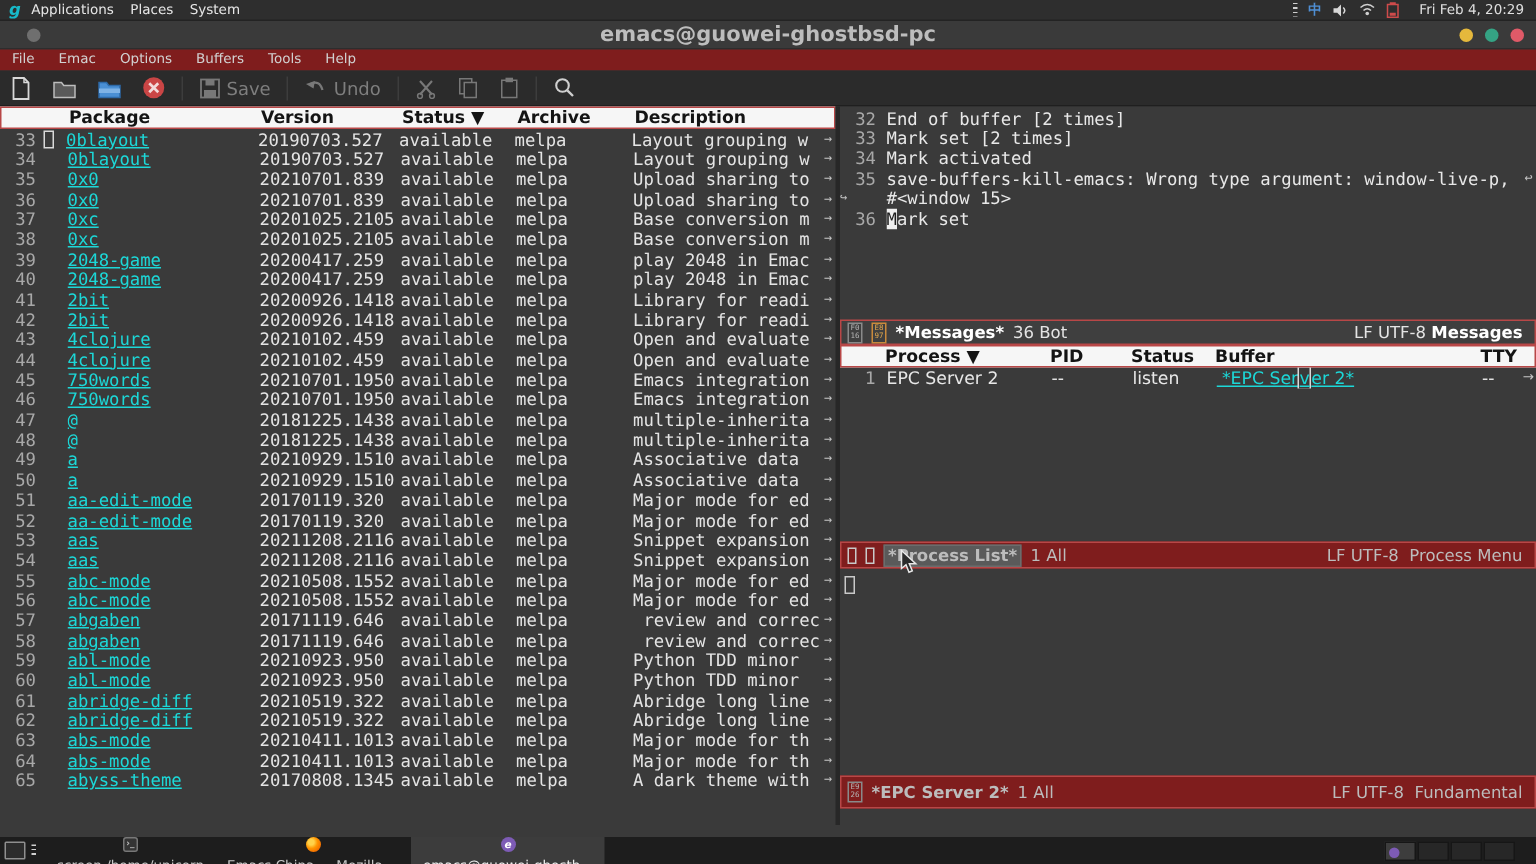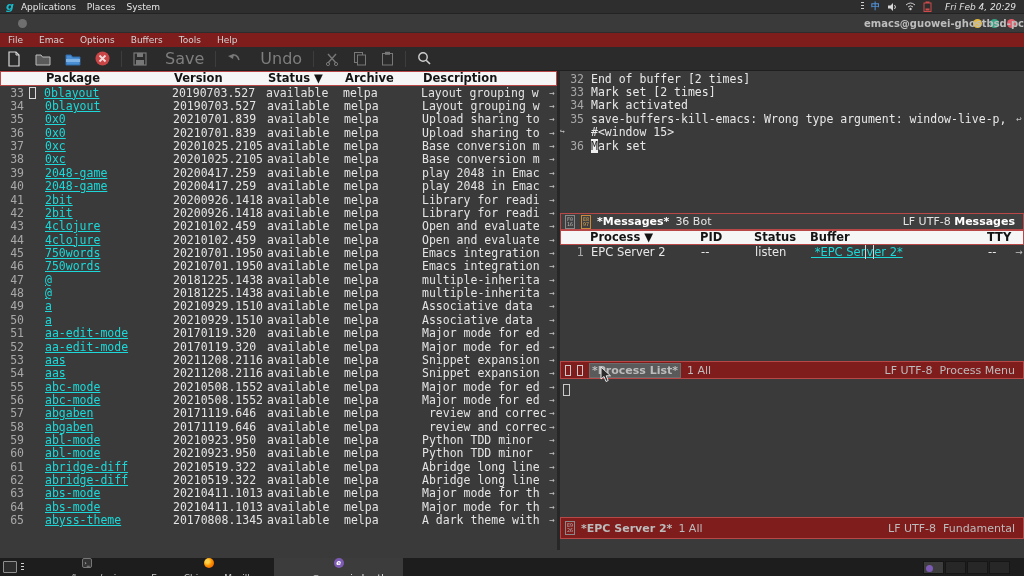--- a/index.html
+++ b/index.html
@@ -15,43 +15,43 @@
     background:#2e2e2e; border-bottom:1px solid #232323;
     display:flex; align-items:center; font-size:9px; color:#e6e6e6; }
   #panel .logo { color:#17b9c9; font-weight:bold; font-style:italic; font-size:11px;
     margin:0 7px 0 6px; line-height:10px; }
   #panel .pmenu { margin-right:11px; }
   #panel .spring { flex:1; }
   .tray { display:flex; align-items:center; gap:7px; margin-right:8px; }
   .grip { display:inline-block; width:3px; height:9px;
     background-image:repeating-linear-gradient(#cfcfcf 0 1px, transparent 1px 3px); }
   .ime { color:#4f8fd4; font-weight:bold; font-size:9px; }
-  .clock { color:#e0e0e0; margin-left:6px;font-style:italic; }
+  .clock { color:#e0e0e0; margin-left:6px; }
 
   
   #titlebar { position:absolute; top:14px; left:0; width:1024px; height:19px;
     background:#3a3a3a; border-bottom:1px solid #2d2d2d; display:flex; align-items:center; }
   #titlebar .wmenu { width:9px; height:9px; border-radius:50%; background:#6f6f6f; margin-left:18px; }
-  #titlebar .title { position:absolute; left:0; right:0; text-align:right;
-    font-size:10px; font-weight:bold; color:#bdbdbd; }
+  #titlebar .title { position:absolute; left:0; right:0; text-align:center;
+    font-size:14px; font-weight:bold; color:#bdbdbd; }
   #titlebar .wbtns { margin-left:auto; display:flex; gap:8px; margin-right:8px; }
   .wbtn { width:9px; height:9px; border-radius:50%; }
   .wbtn.min { background:#e5b83c; } .wbtn.max { background:#35a384; } .wbtn.close { background:#e05a68; }
 
   #menubar { position:absolute; top:33px; left:0; width:1024px; height:14px;
     background:#7f1d1d; display:flex; align-items:center; gap:0;
     font-size:9px; color:#d2d2d2; }
   #menubar span { padding:0 8px; }
 
   #toolbar { position:absolute; top:47px; left:0; width:1024px; height:24px;
     background:#2b2b2b; border-bottom:1px solid #1f1f1f;
     display:flex; align-items:center; }
   .tbtn { display:flex; align-items:center; gap:4px; padding:0 7px; height:24px; }
   .tbtn svg { display:block; }
-  .tlabel { font-size:16px; color:#7e7e7e;margin-left:14px; }
+  .tlabel { font-size:12px; color:#7e7e7e; }
   .tsep { width:1px; height:16px; background:#3d3d3d; margin:0 4px; }
 
   
   #body { position:absolute; top:71px; left:0; width:1024px; height:479px; }
   #echo { position:absolute; top:550px; left:0; width:1024px; height:8px; background:#3a3a3a; }
 
   .header-line { background:#f6f6f6; color:#141414; font-weight:bold;
     font-size:11.5px; height:15px; line-height:13px;
     border:1px solid #b84747; display:flex; align-items:center; white-space:pre; }
   .mode-line { border:1px solid #b84747; display:flex; align-items:center;

